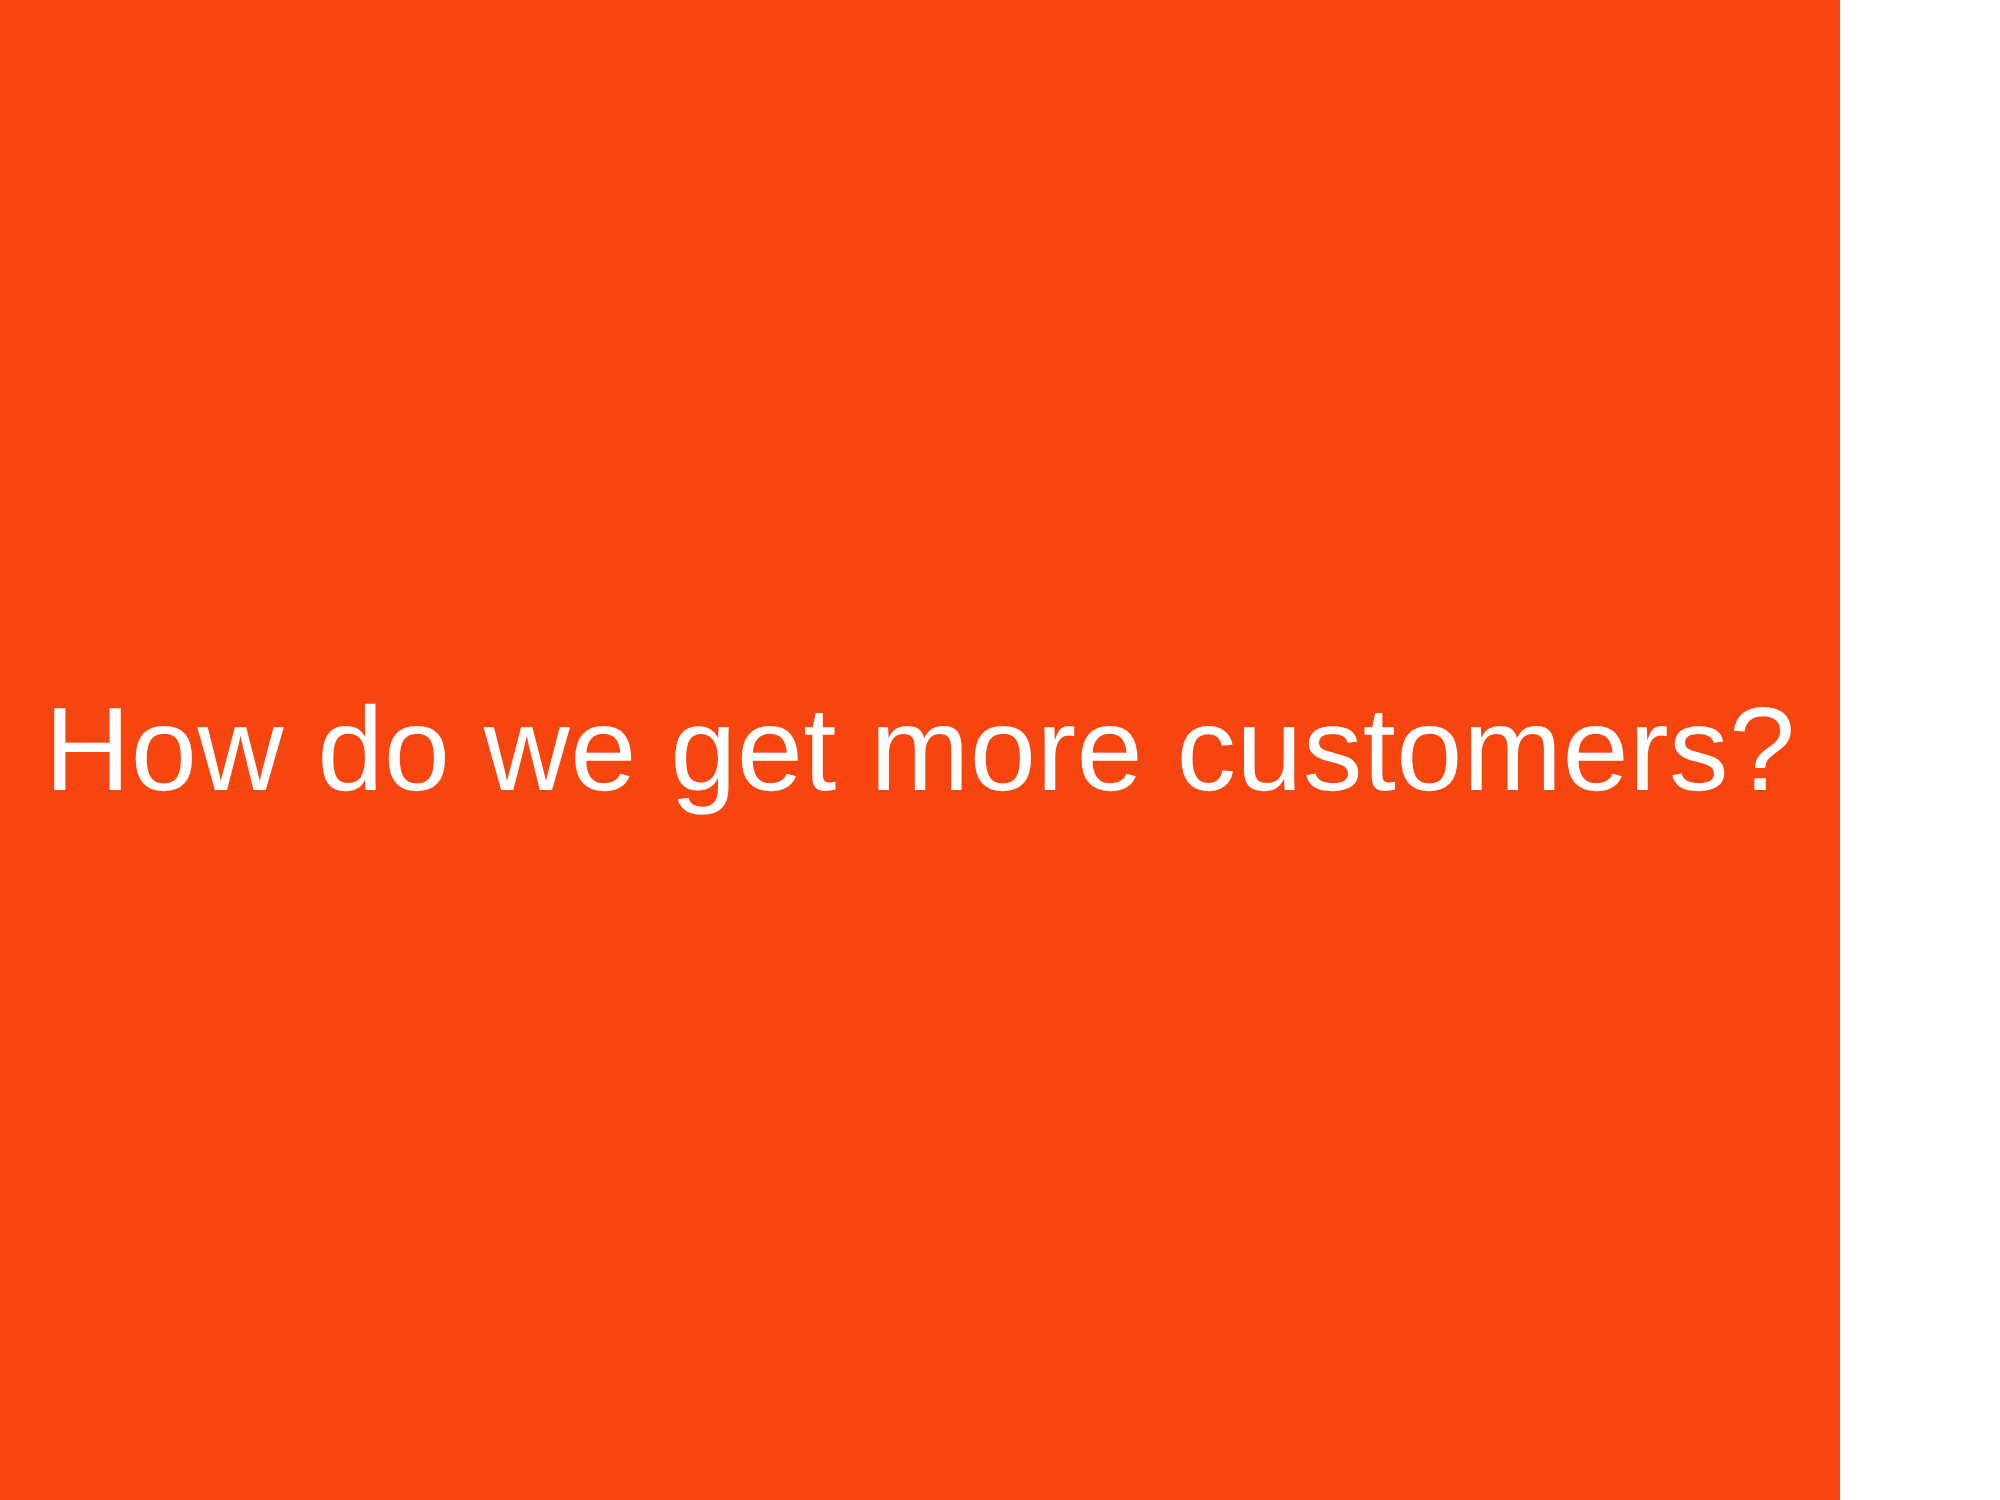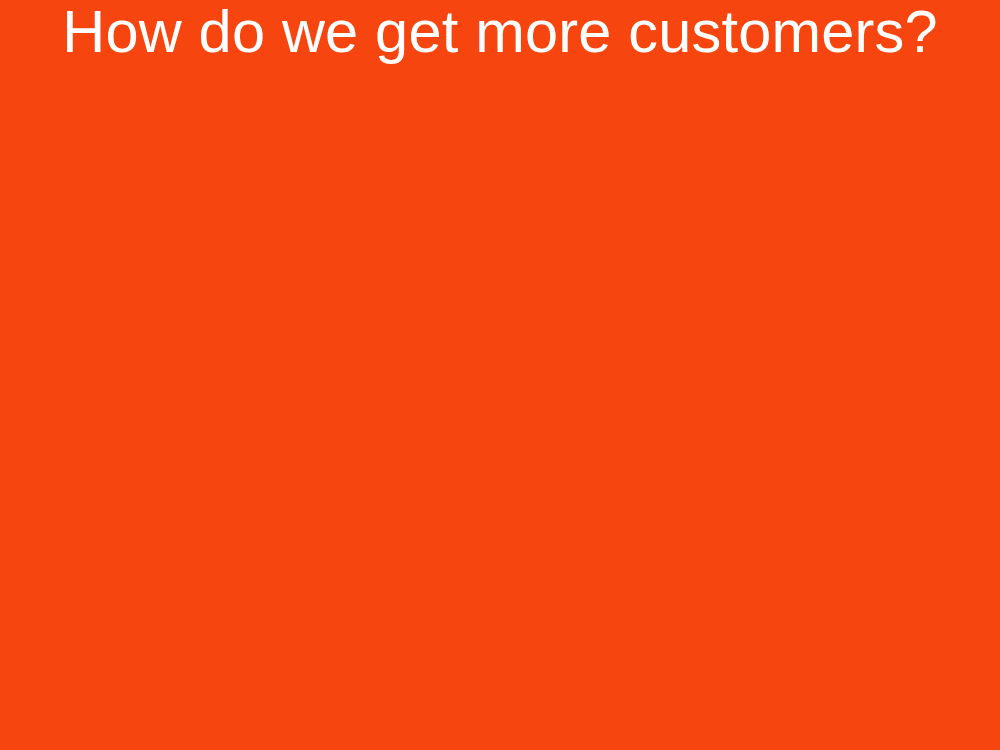--- a/index.html
+++ b/index.html
@@ -12,25 +12,25 @@
     width: 1000px;
     height: 750px;
     overflow: hidden;
     font-family: "Liberation Sans", sans-serif;
   }
 
   
   .slide {
     position: relative;
     box-sizing: border-box;
-    width: 1000px;
+    width: 920px;
     height: 750px;
     background: #f7450f;         
     display: flex;
-    align-items: flex-start;
+    align-items: center;
     justify-content: center;
     -webkit-font-smoothing: antialiased;
   }
 
   
   .headline-wrap {
     width: 100%;
     display: flex;
     align-items: center;
     justify-content: center;

